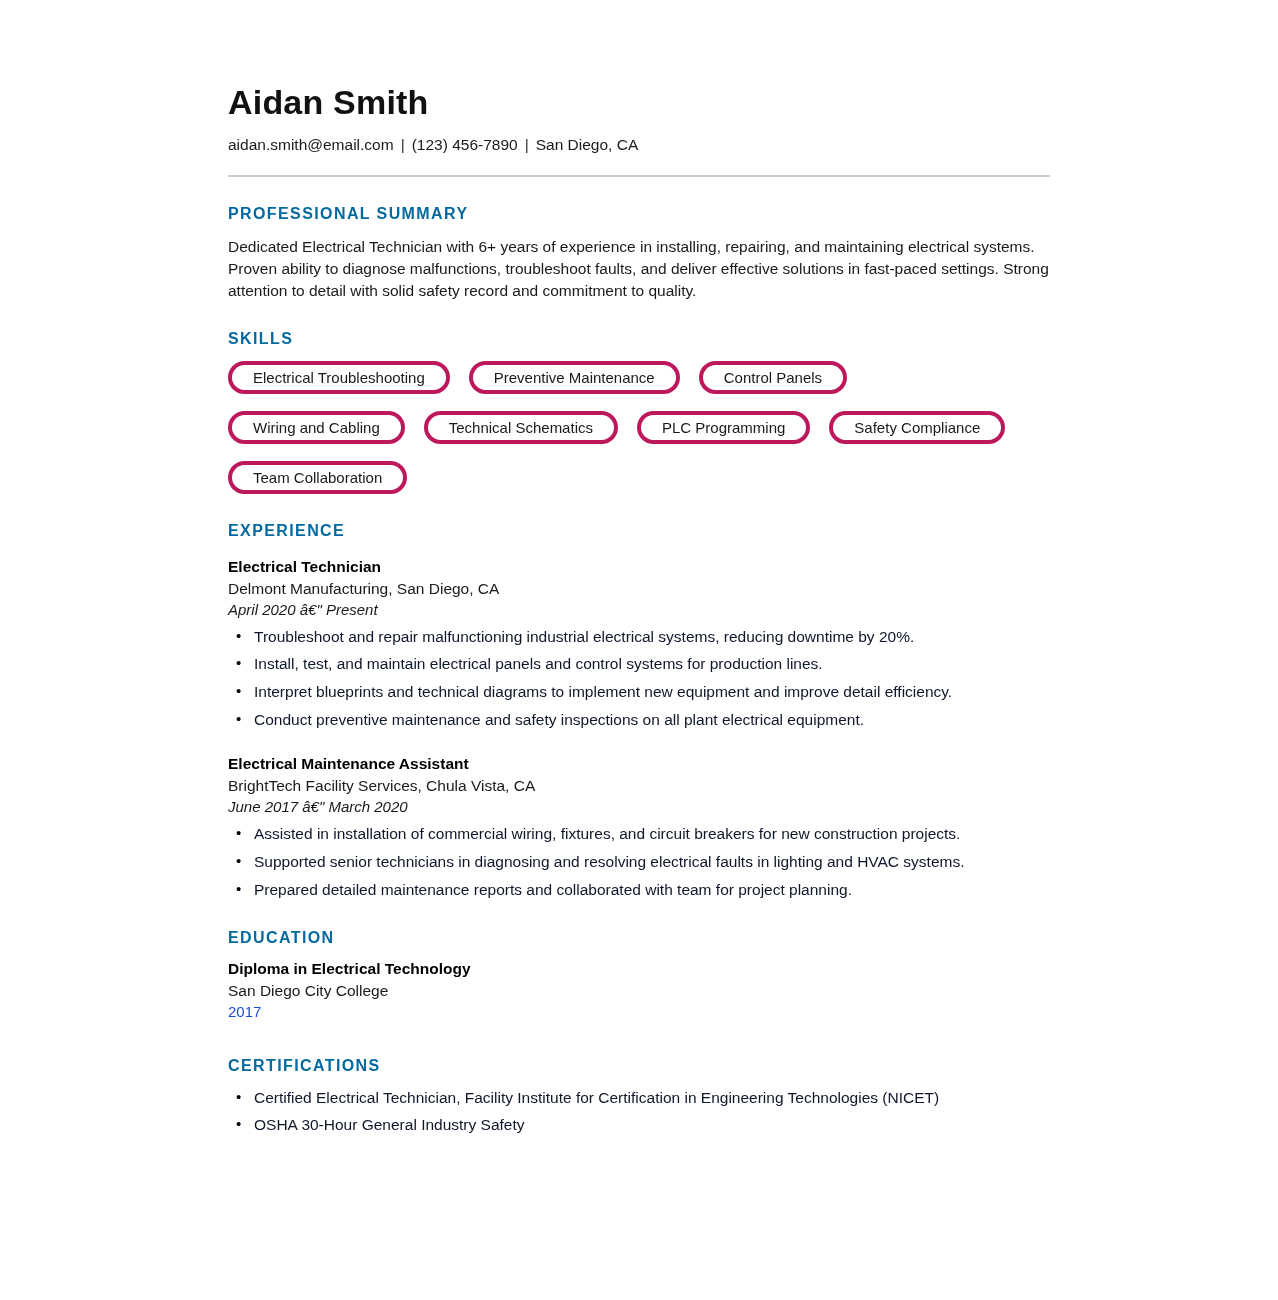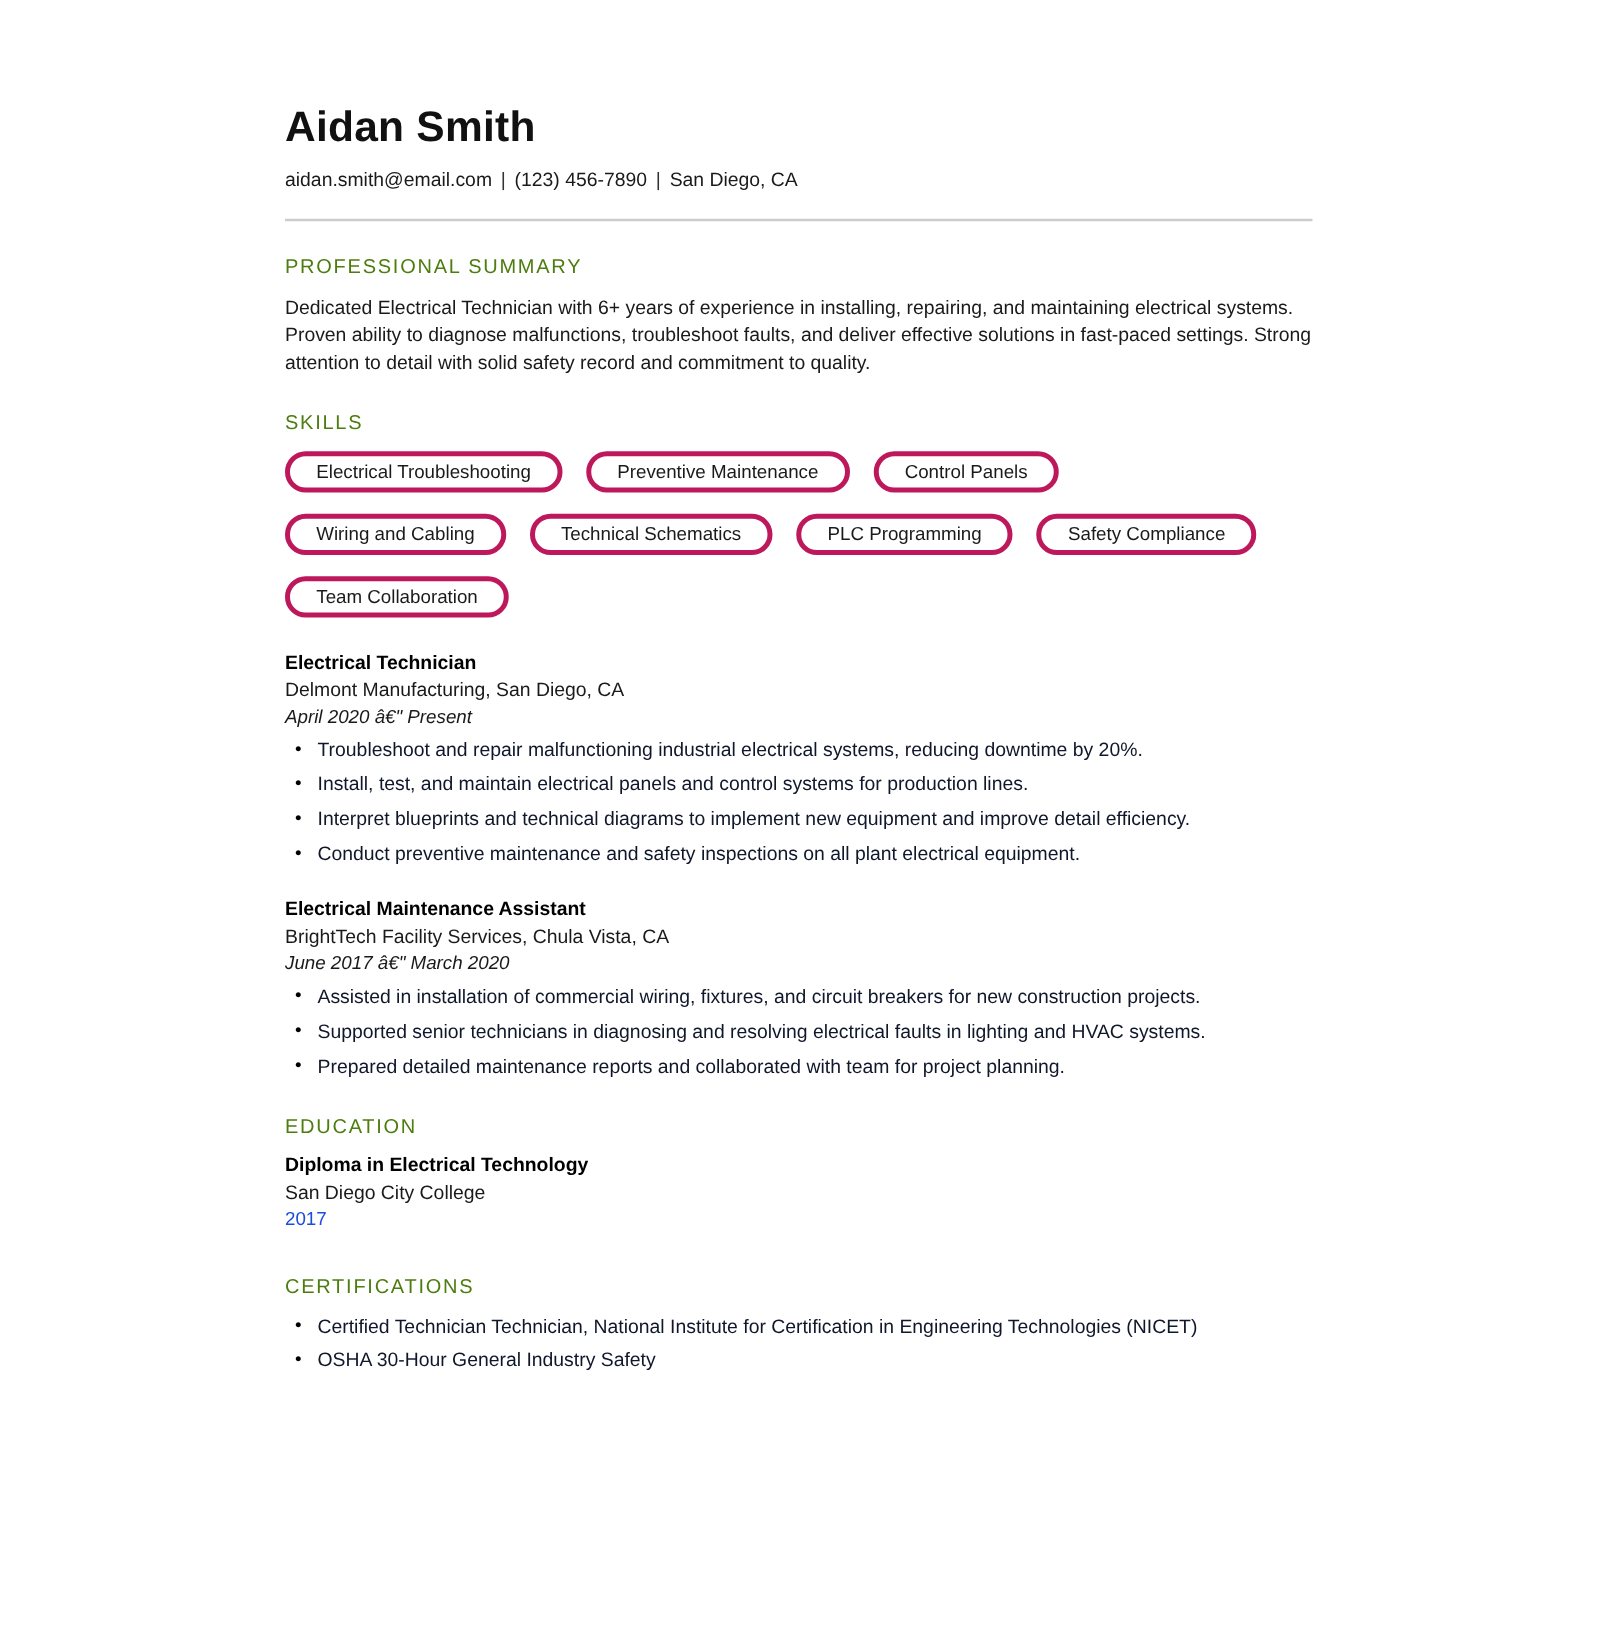--- a/index.html
+++ b/index.html
@@ -50,25 +50,25 @@
     margin: 19px 0 0 0;
     width: 100%;
   }
 
   
   .section {
     margin-top: 28px;
   }
   .section-title {
     font-size: 16px;
-    font-weight: normal;
+    font-weight: bold;
     letter-spacing: 1.4px;
     text-transform: uppercase;
     margin: 0 0 13px 0;
-    color: #4d7c0f;
+    color: #0369a1;
   }
   .summary-text {
     font-size: 15.5px;
     line-height: 1.42;
     margin: 0;
     color: #1a1a1a;
   }
 
   
   .skills-wrap {
@@ -196,20 +196,21 @@
         <span class="skill-pill">Control Panels</span>
         <span class="skill-pill">Wiring and Cabling</span>
         <span class="skill-pill">Technical Schematics</span>
         <span class="skill-pill">PLC Programming</span>
         <span class="skill-pill">Safety Compliance</span>
         <span class="skill-pill">Team Collaboration</span>
       </div>
     </div>
 
     <div class="section">
+      <h2 class="section-title">EXPERIENCE</h2>
 
       <div class="job">
         <p class="job-title">Electrical Technician</p>
         <p class="job-company">Delmont Manufacturing, San Diego, CA</p>
         <p class="job-dates">April 2020 â€" Present</p>
         <ul class="bullets">
           <li>Troubleshoot and repair malfunctioning industrial electrical systems, reducing downtime by 20%.</li>
           <li>Install, test, and maintain electrical panels and control systems for production lines.</li>
           <li>Interpret blueprints and technical diagrams to implement new equipment and improve detail efficiency.</li>
           <li>Conduct preventive maintenance and safety inspections on all plant electrical equipment.</li>
@@ -231,19 +232,19 @@
     <div class="section">
       <h2 class="section-title">EDUCATION</h2>
       <p class="edu-degree">Diploma in Electrical Technology</p>
       <p class="edu-school">San Diego City College</p>
       <p class="edu-year">2017</p>
     </div>
 
     <div class="section cert-section">
       <h2 class="section-title">CERTIFICATIONS</h2>
       <ul class="bullets">
-        <li>Certified Technician Technician, National Institute for Certification in Engineering Technologies (NICET)</li>
+        <li>Certified Electrical Technician, Facility Institute for Certification in Engineering Technologies (NICET)</li>
         <li>OSHA 30-Hour General Industry Safety</li>
       </ul>
     </div>
 
   </div>
 </div>
 
 </body></html>

